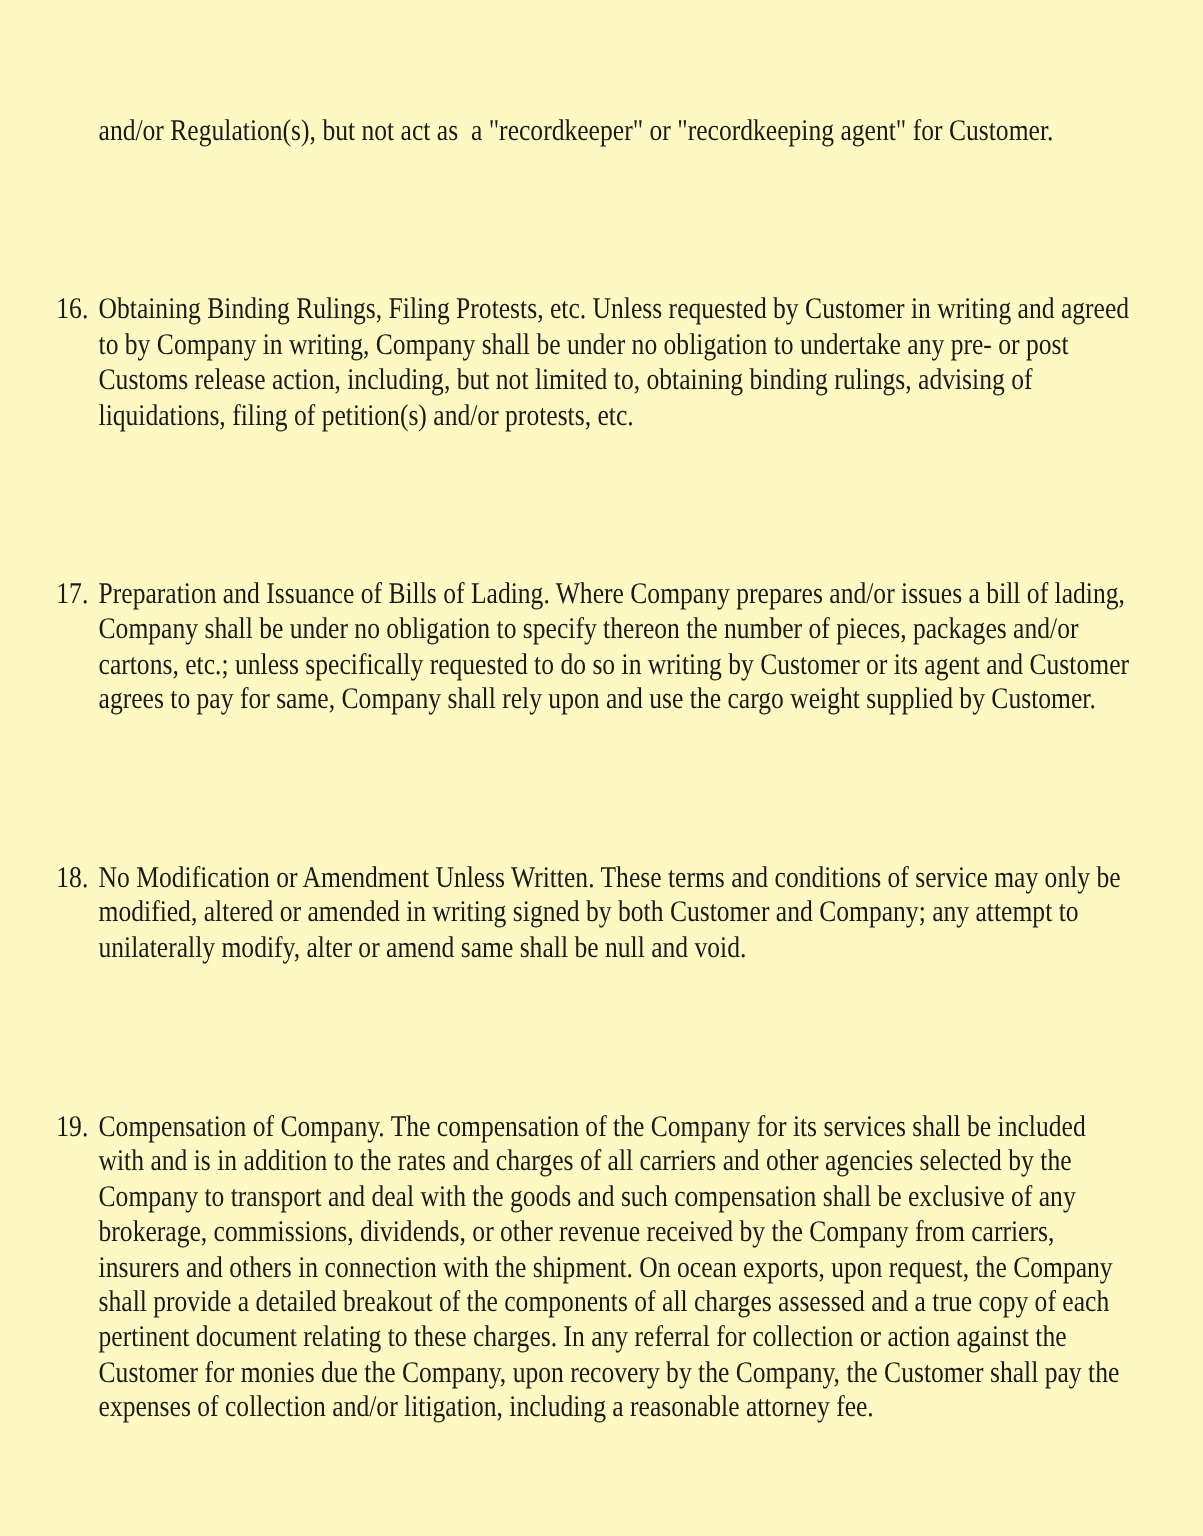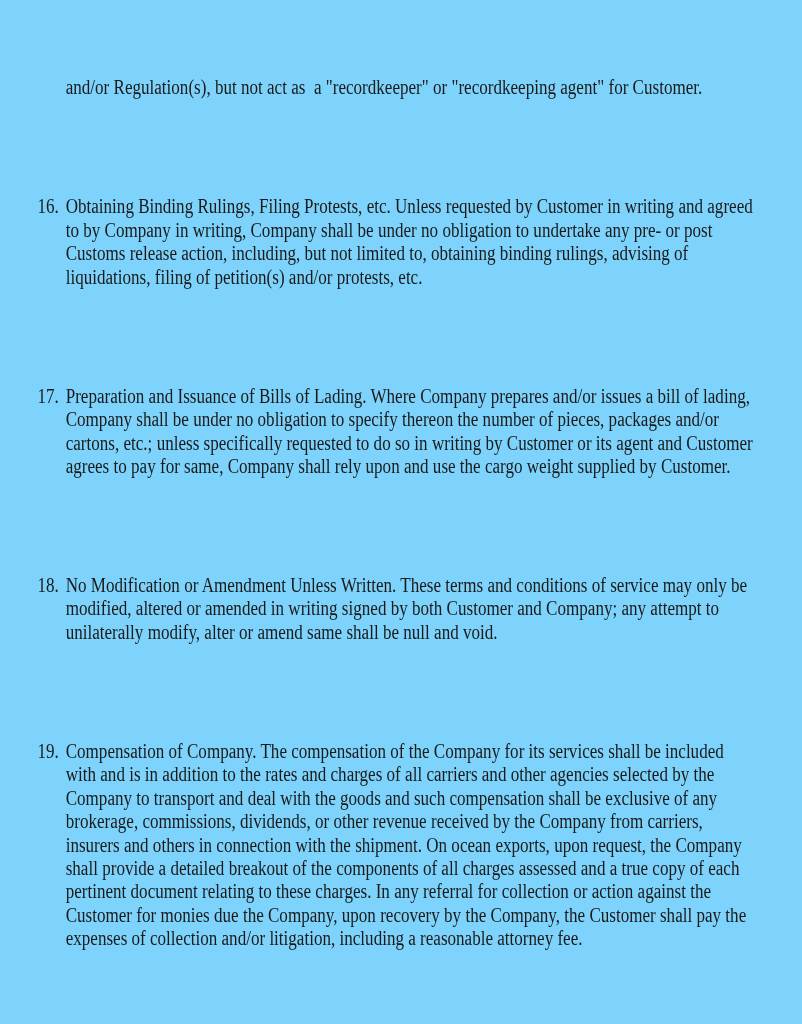--- a/index.html
+++ b/index.html
@@ -8,21 +8,21 @@
     background: #ffffff;
   }
   body {
     width: 802px;
     height: 1024px;
     overflow: hidden;
   }
   .page {
     width: 802px;
     height: 1024px;
-    background: #7dd3fc;
+    background: #fef9c3;
   }
   
   .scale-wrap {
     width: 940px;
     box-sizing: border-box;
     padding: 6px 53px 0 44px;
     transform: scaleX(0.853);
     transform-origin: 0 0;
     font-family: "Liberation Serif", "DejaVu Serif", serif;
     font-size: 20px;

